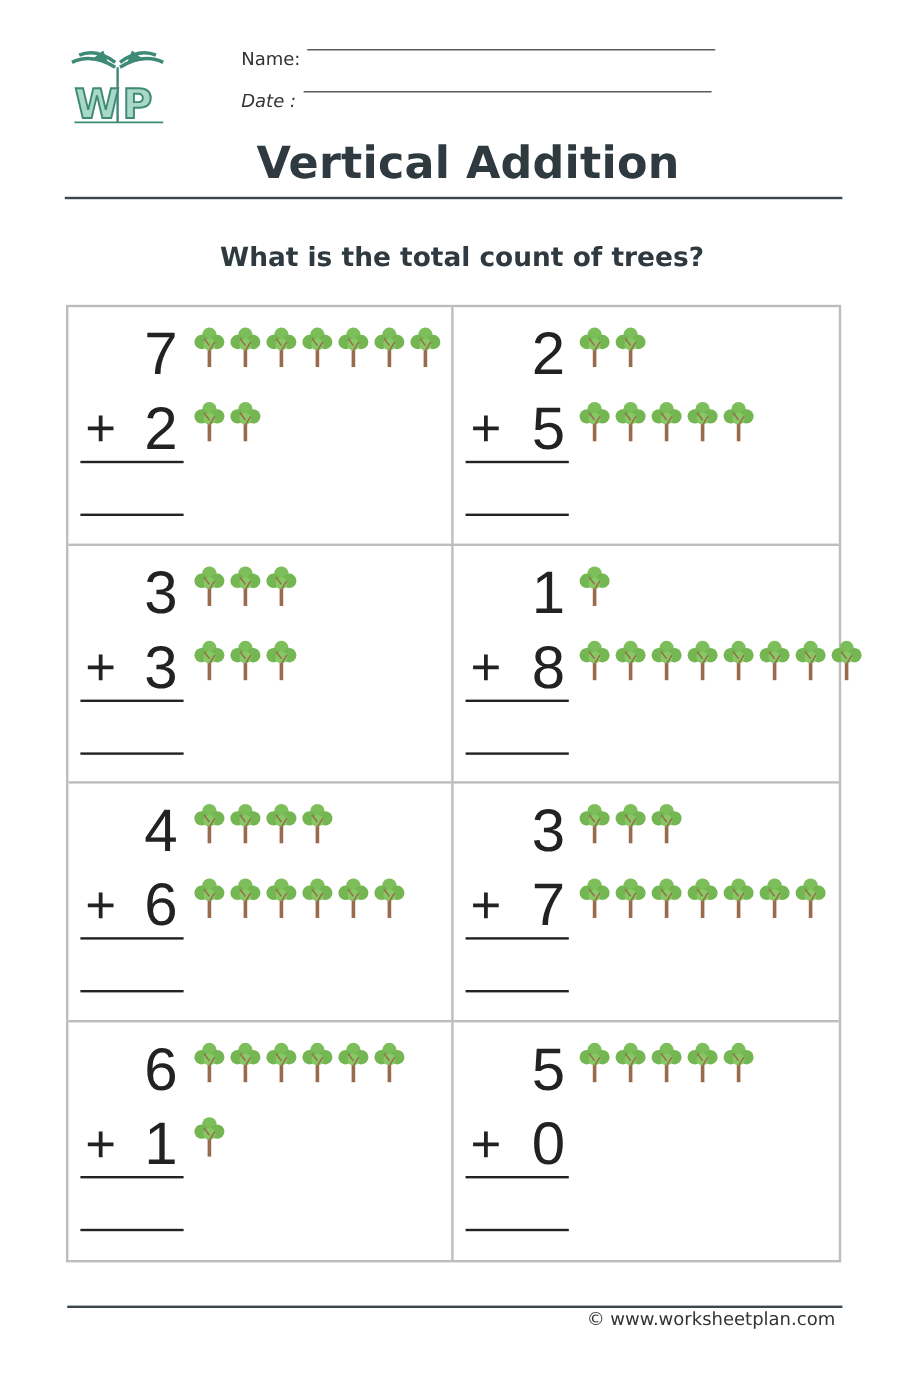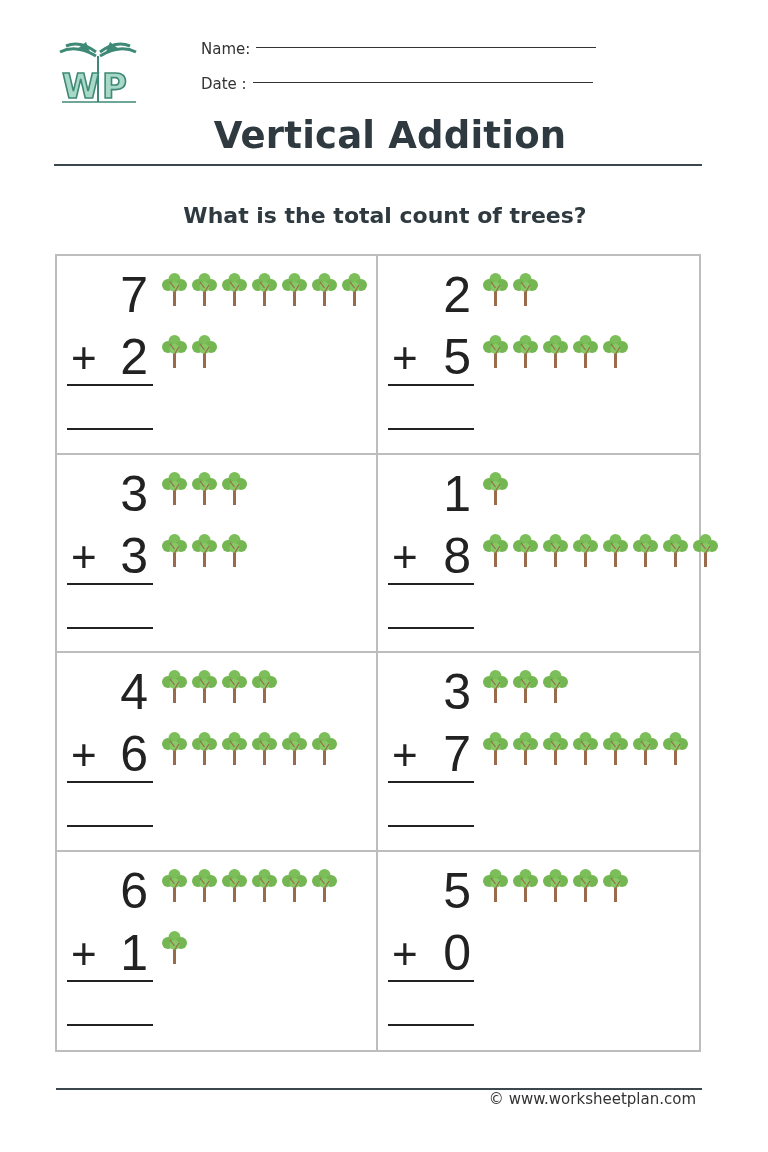--- a/index.html
+++ b/index.html
@@ -1,24 +1,24 @@
 <!DOCTYPE html>
 <html><head>
   <meta charset="utf-8">
   <style>
     html, body { margin: 0; padding: 0; background: #ffffff; }
     body { width: 768px; height: 1152px; position: relative; font-family: "DejaVu Sans", sans-serif; color: #2e3a40; overflow: hidden; }
 
     .logo { position: absolute; left: 56px; top: 38px; width: 84px; height: 66px; }
 
-    .field-row { position: absolute; left: 201px; display: flex; align-items: center; font-size: 15px; color: #333; }
+    .field-row { position: absolute; left: 201px; display: flex; align-items: flex-start; font-size: 15px; color: #333; }
     .field-row .line { display: inline-block; border-bottom: 1.2px solid #333; margin-left: 6px; height: 1px; margin-bottom: 4px; }
     .name-row { top: 40px; }
     .name-row .line { width: 340px; }
-    .date-row { top: 75px; }
+    .date-row { top: 75px; font-style: italic; }
     .date-row .line { width: 340px; }
 
     .title { position: absolute; top: 114px; left: 0; width: 780px; text-align: center; font-weight: bold; font-size: 37px; color: #2e3a40; letter-spacing: 0.2px; }
     .title-rule { position: absolute; left: 54px; top: 164px; width: 648px; height: 2px; background: #3c474d; }
 
     .subtitle { position: absolute; top: 203px; left: 0; width: 770px; text-align: center; font-weight: bold; font-size: 22px; color: #2e3a40; }
 
     .grid { position: absolute; left: 55px; top: 254px; width: 646px; height: 798px; border: 2px solid #bdbdbd; box-sizing: border-box; display: grid; grid-template-columns: 1fr 1fr; grid-template-rows: repeat(4, 1fr); }
     .cell { position: relative; border-right: 2px solid #bdbdbd; border-bottom: 2px solid #bdbdbd; }
     .cell:nth-child(2n) { border-right: none; }

